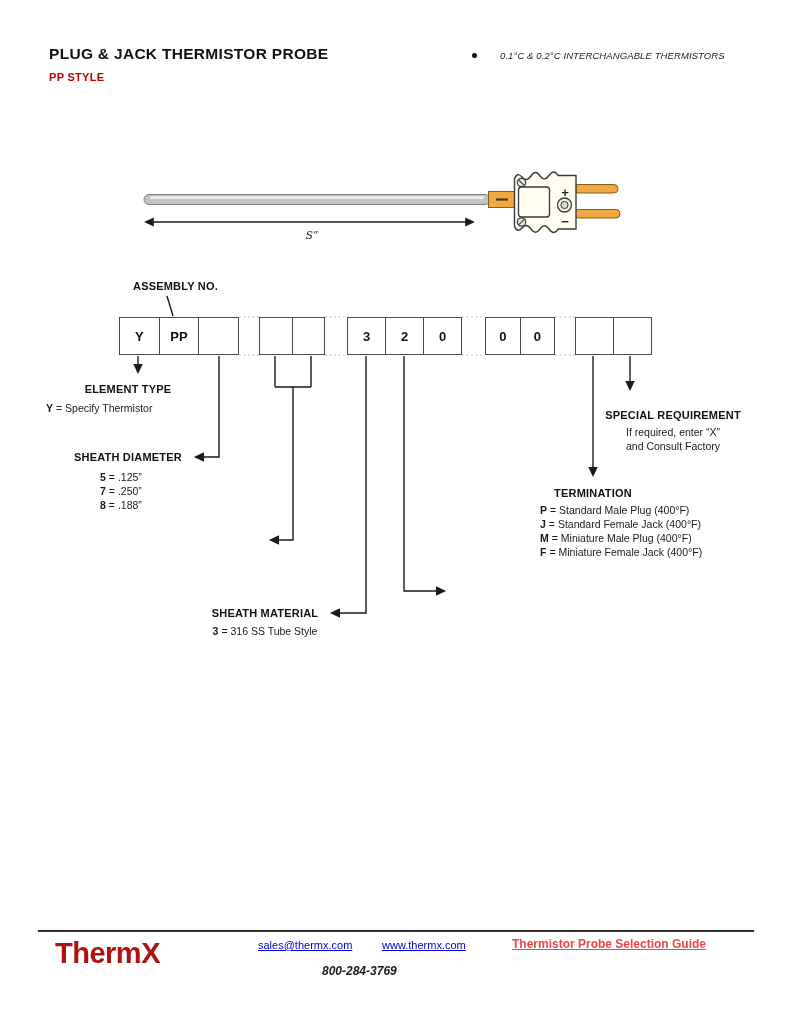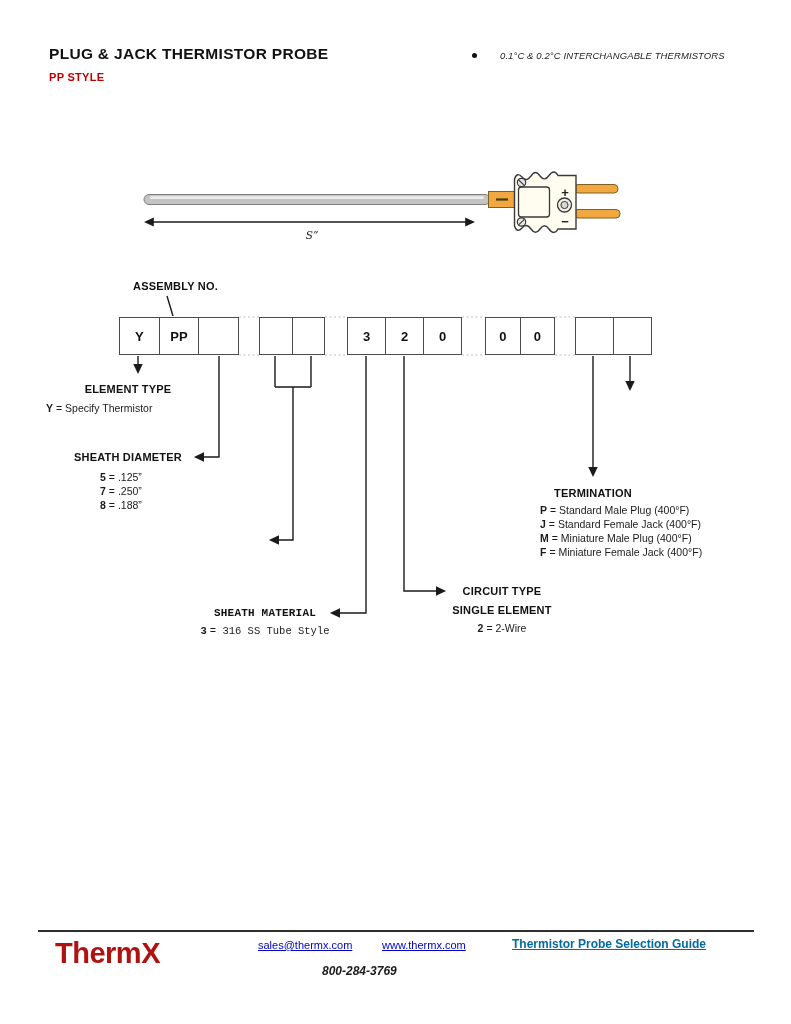--- a/index.html
+++ b/index.html
@@ -30,21 +30,21 @@
   }
   .cell{
     flex:1;border-right:1.6px solid #4a4a4a;display:flex;align-items:center;
     justify-content:center;font-size:13px;font-weight:bold;color:#111;
   }
   .cell:last-child{border-right:none;}
   .s-label{font-size:10.5px;font-style:italic;font-family:"DejaVu Serif",serif;color:#222;}
   .footer-rule{background:#2f2f2f;height:2px;}
   .logo{font-size:29px;font-weight:bold;letter-spacing:-.5px;color:#b01111;}
   .flink{font-size:11px;color:#0000cc;text-decoration:underline;cursor:pointer;}
-  .fguide{font-size:12px;font-weight:bold;color:#0369a1;text-decoration:underline;cursor:pointer;}
+  .fguide{font-size:12px;font-weight:bold;color:#ef4444;text-decoration:underline;cursor:pointer;}
   .fphone{font-size:12px;font-weight:bold;color:#1a1a1a;font-style:italic;}
   svg{position:absolute;left:0;top:0;pointer-events:none;}
 </style>
 </head>
 <body>
 
 <div class="page">
 
   <div class="abs page-title" style="left:49px;top:45px;">PLUG &amp; JACK THERMISTOR PROBE</div>
   <div class="abs page-subtitle" style="left:49px;top:71px;">PP STYLE</div>
@@ -141,49 +141,47 @@
     <span class="code">5</span><span>= .125”</span>
   </div>
   <div class="abs t-line" style="left:100px;top:485px;">
     <span class="code">7</span><span>= .250”</span>
   </div>
   <div class="abs t-line" style="left:100px;top:499px;">
     <span class="code">8</span><span>= .188”</span>
   </div>
 
 
-  <div class="abs center" style="left:185px;top:607px;width:160px;font-family:Liberation Mono, monospace;">
+  <div class="abs center" style="left:185px;top:607px;width:160px;">
     <div class="h-label">SHEATH MATERIAL</div>
     <div class="t-line" style="margin-top:6px;">
       <span class="code">3</span><span>= 316 SS Tube Style</span>
     </div>
   </div>
 
-  <div class="abs center" style="left:432px;top:585px;width:140px;">
-    <div class="h-label">CIRCUIT TYPE</div>
-    <div class="h-label" style="margin-top:7px;">SINGLE ELEMENT</div>
-    <div class="t-line" style="margin-top:6px;">
-      <span class="code">2</span><span>= 2-Wire</span>
-    </div>
-  </div>
 
   <div class="abs h-label center" style="left:523px;top:487px;width:140px;">TERMINATION</div>
   <div class="abs t-line" style="left:540px;top:504px;">
     <span class="code">P</span><span>= Standard Male Plug (400°F)</span>
   </div>
   <div class="abs t-line" style="left:540px;top:518px;">
     <span class="code">J</span><span>= Standard Female Jack (400°F)</span>
   </div>
   <div class="abs t-line" style="left:540px;top:532px;">
     <span class="code">M</span><span>= Miniature Male Plug (400°F)</span>
   </div>
   <div class="abs t-line" style="left:540px;top:546px;">
     <span class="code">F</span><span>= Miniature Female Jack (400°F)</span>
   </div>
 
+  <div class="abs center" style="left:592px;top:409px;width:162px;">
+    <div class="h-label">SPECIAL REQUIREMENT</div>
+    <div class="t-line" style="margin-top:5px;">If required, enter “X”</div>
+    <div class="t-line" style="margin-top:2px;">and Consult Factory</div>
+  </div>
 
   <div class="abs footer-rule" style="left:38px;top:930px;width:716px;"></div>
   <div class="abs logo" style="left:55px;top:937px;">ThermX</div>
   <a class="abs flink" style="left:258px;top:939px;">sales@thermx.com</a>
   <a class="abs flink" style="left:382px;top:939px;">www.thermx.com</a>
   <a class="abs fguide" style="left:512px;top:937px;">Thermistor Probe Selection Guide</a>
   <div class="abs fphone" style="left:322px;top:964px;">800-284-3769</div>
 
 </div>
 

